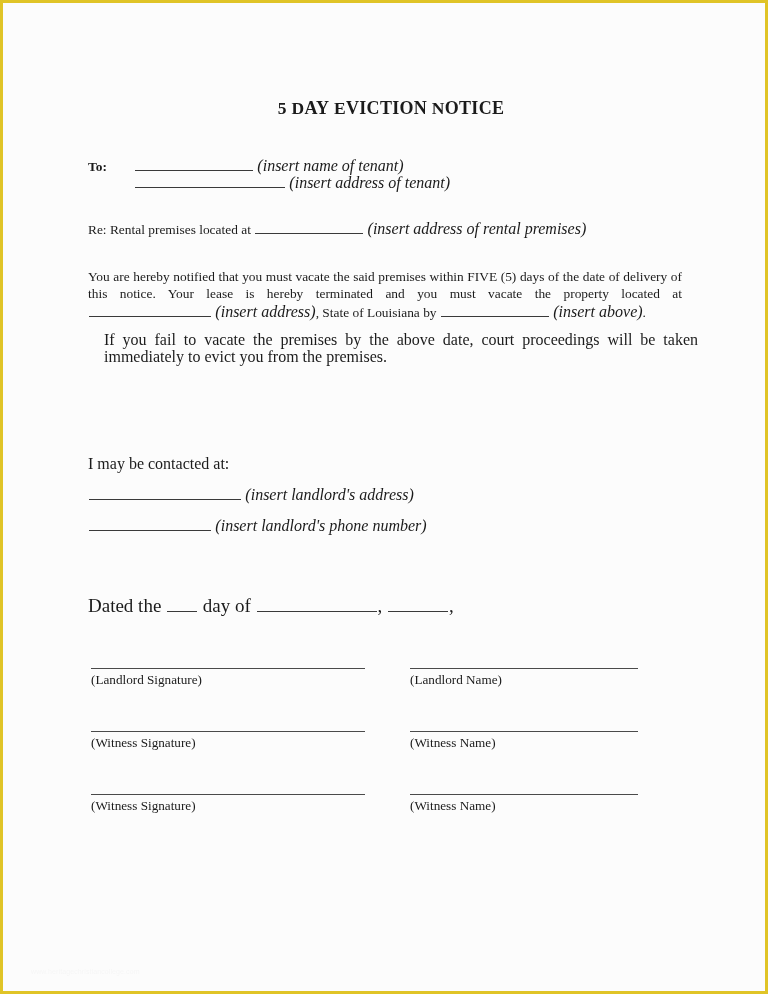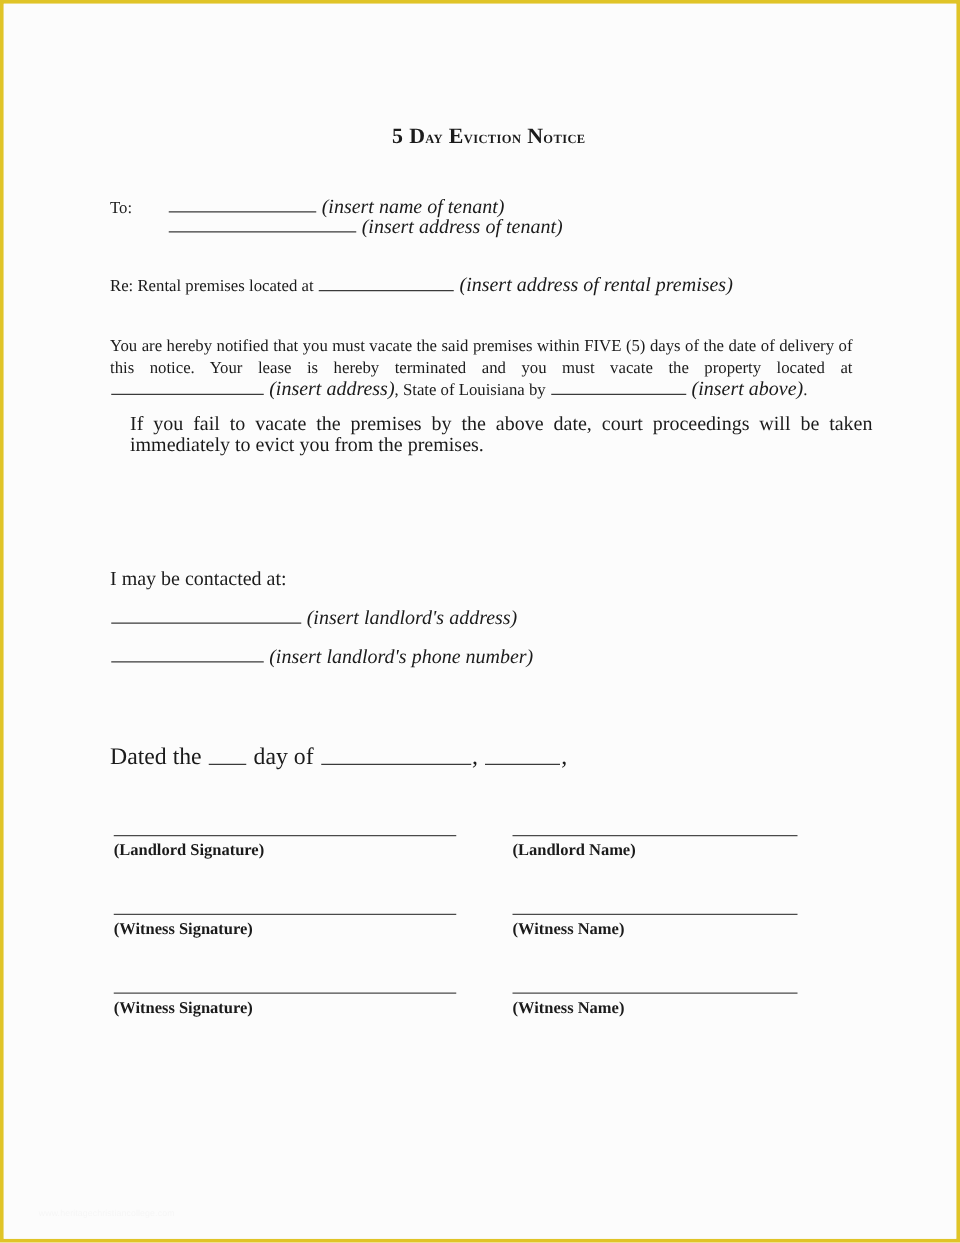--- a/index.html
+++ b/index.html
@@ -43,21 +43,21 @@
   
   .doc-title {
     text-align: center;
     font-weight: bold;
     font-size: 17.5px;
     letter-spacing: 0.3px;
     margin: 0;
     padding-left: 10px;
   }
   .doc-title .sc {
-    font-size: 10px;
+    font-size: 18px;
   }
 
   .ital {
     font-style: italic;
     font-size: 16px;
   }
 
   
   .rule {
     display: inline-block;
@@ -81,20 +81,21 @@
     position: absolute;
     left: 0;
     top: 60px;
     width: 560px;
     font-size: 13.4px;
     line-height: 16px;
   }
   #to-block .to-label {
     display: inline-block;
     width: 46px;
+    font-weight: bold;
   }
   #to-row-1 { white-space: nowrap; }
   #to-row-2 {
     white-space: nowrap;
     padding-left: 46px;
   }
 
   
   #re-line {
     position: absolute;
@@ -167,21 +168,20 @@
     top: 570px;
     width: 560px;
   }
   .sig-row {
     position: relative;
     height: 63px;
   }
   .sig-cell {
     position: absolute;
     top: 0;
-    font-weight: bold;
   }
   .sig-cell.left  { left: 0;   width: 274px; }
   .sig-cell.right { left: 319px; width: 228px; }
   .sig-line {
     border-bottom: 1.6px solid #4a4a4a;
     height: 0;
     width: 100%;
   }
   .sig-caption {
     font-size: 13.2px;

